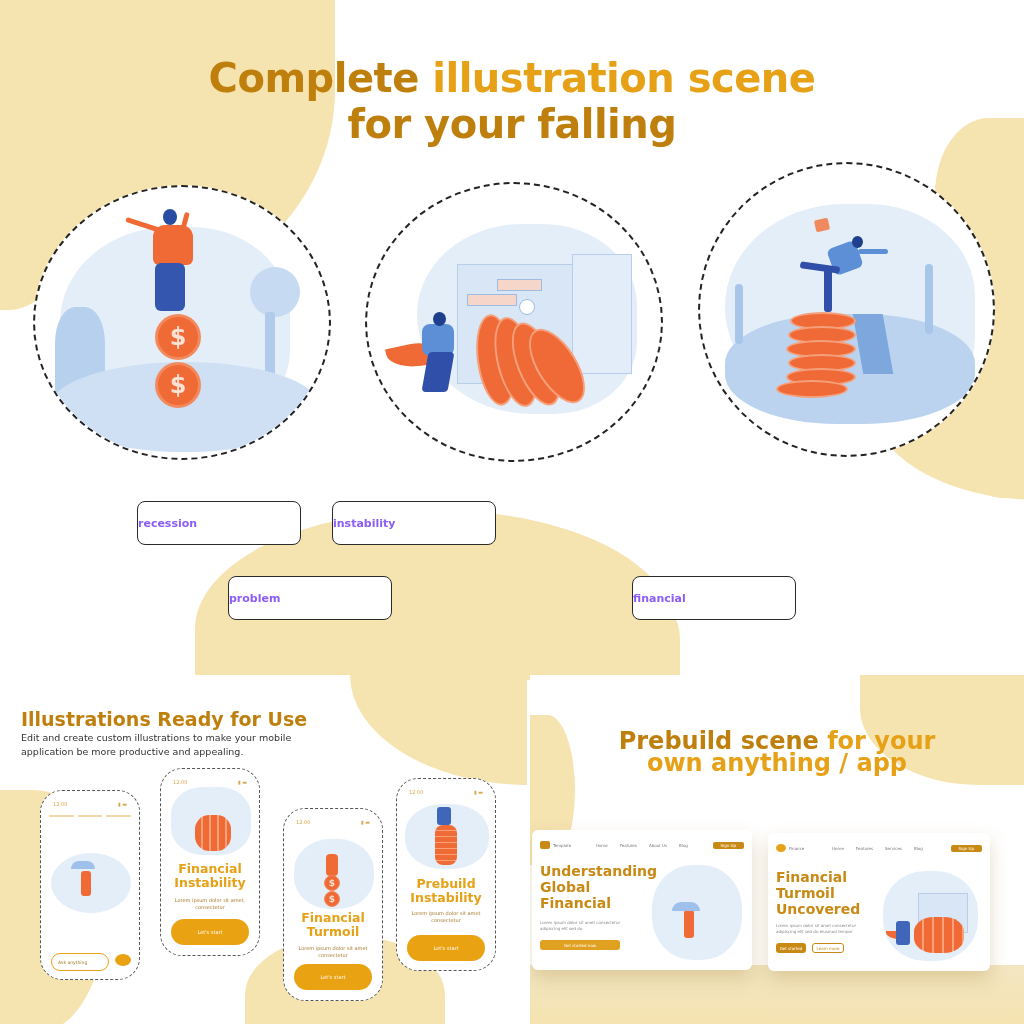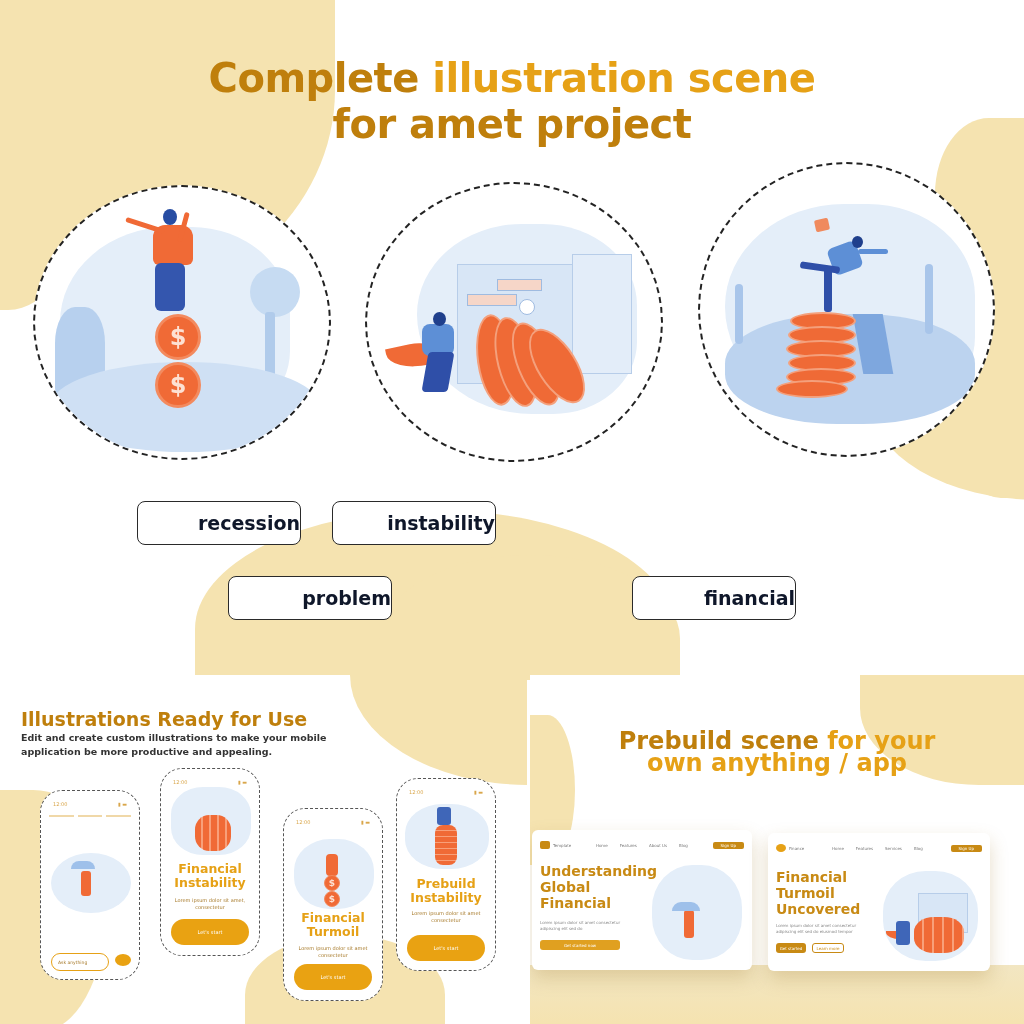--- a/index.html
+++ b/index.html
@@ -25,34 +25,34 @@
   
   .scene-circle { position: absolute; border: 2.5px dashed #222; border-radius: 50%; background: #fff; overflow: hidden; }
   .sky-blob { position: absolute; background: #e4eef9; border-radius: 50% 45% 40% 55%; }
   .ground { position: absolute; background: #cfe0f4; border-radius: 50%; }
   .coin { position: absolute; border-radius: 50%; background: #f06a36; border: 3px solid #f38a5e; display:flex; align-items:center; justify-content:center; color: #fde1d3; font-weight: bold; }
   .coin-flat { position: absolute; border-radius: 50%; background: #ef6a36; border: 2px solid #f4a07c; }
   .person-body { position: absolute; }
   .tree { position: absolute; background: #c6dbf2; border-radius: 50%; }
 
   
-  .tag { position: absolute; height: 44px; border: 1.5px solid #2a2a2a; border-radius: 8px; background: #fff; display: flex; align-items: center; justify-content: flex-end; font-size: 19px; color: #0f172a; font-weight: bold; }
+  .tag { position: absolute; height: 44px; border: 1.5px solid #2a2a2a; border-radius: 8px; background: #fff; display: flex; align-items: center; justify-content: flex-start; font-size: 11px; color: #8b5cf6; font-weight: bold; }
 
   
   .panel-left { position: absolute; left: 0; top: 675px; width: 527px; height: 349px; background: #fff; overflow: hidden; }
   .panel-right { position: absolute; left: 530px; top: 675px; width: 494px; height: 349px; background: #fff; overflow: hidden; }
   .pl-blob1 { position: absolute; left: 0; top: 115px; width: 110px; height: 240px; background: #f5e3b0; border-radius: 0 70% 60% 0 / 0 40% 60% 0; }
   .pl-blob2 { position: absolute; left: 350px; top: 0; width: 180px; height: 110px; background: #f5e3b0; border-radius: 0 0 0 100%; }
   .pl-blob3 { position: absolute; left: 245px; top: 260px; width: 200px; height: 120px; background: #f5e3b0; border-radius: 100% 100% 0 0; }
   .pr-blob1 { position: absolute; left: 330px; top: 0; width: 170px; height: 110px; background: #f5e3b0; border-radius: 0 0 0 70%; }
   .pr-blob2 { position: absolute; left: -10px; top: 40px; width: 55px; height: 150px; background: #f5e3b0; border-radius: 0 80% 80% 0; }
   .pr-bottom { position: absolute; left: 0; right: 0; top: 290px; bottom: 0; background: linear-gradient(#f2e6c2, #f5e3b0); }
 
   .sec-title { position: absolute; font-weight: bold; color: #bf7f0c; }
-  .sec-desc { position: absolute; font-size: 9.5px; color: #333; line-height: 14px; font-weight: bold; }
+  .sec-desc { position: absolute; font-size: 9.5px; color: #333; line-height: 14px; }
 
   
   .phone { position: absolute; background: #fff; border: 1.5px dashed #555; border-radius: 22px; overflow: hidden; }
   .phone-status { position: absolute; top: 10px; left: 12px; right: 12px; display: flex; justify-content: space-between; font-size: 5px; color: #d9a64a; }
   .phone-title { position: absolute; left: 0; right: 0; text-align: center; font-weight: bold; color: #e6a116; font-size: 12.5px; line-height: 14px; }
   .phone-sub { position: absolute; left: 10px; right: 10px; text-align: center; font-size: 5px; color: #a77a2a; line-height: 7px; }
   .phone-btn { position: absolute; left: 10px; right: 10px; height: 26px; border-radius: 14px; background: #e9a212; color: #fff; font-size: 5px; display: flex; align-items: center; justify-content: center; }
   .phone-art { position: absolute; border-radius: 50%; background: #e4eef9; }
 
   
@@ -73,21 +73,21 @@
 
   <div class="blob blob-tl"></div>
   <div class="blob blob-tl2"></div>
   <div class="blob blob-tr"></div>
   <div class="blob blob-tr2"></div>
   <div class="blob blob-mid"></div>
   <div class="blob blob-mid2"></div>
 
   <div class="hero-title">
     <div><span class="c-dark">Complete </span><span class="c-light">illustration scene</span></div>
-    <div class="c-dark">for amet project</div>
+    <div class="c-dark">for your falling</div>
   </div>
 
   <div class="scene-circle" style="left:33px;top:185px;width:298px;height:275px;">
     <div class="sky-blob" style="left:25px;top:40px;width:230px;height:200px;"></div>
     <div class="tree" style="left:20px;top:120px;width:50px;height:90px;border-radius:40% 40% 10% 10%;background:#b7d0ee;"></div>
     <div class="tree" style="left:215px;top:80px;width:50px;height:50px;"></div>
     <div class="tree" style="left:230px;top:125px;width:10px;height:70px;border-radius:3px;background:#b0cbeb;"></div>
     <div class="ground" style="left:15px;top:175px;width:270px;height:90px;"></div>
 
     <div class="person-body" style="left:118px;top:38px;width:40px;height:40px;background:#f06a36;border-radius:12px 12px 6px 6px;"></div>

